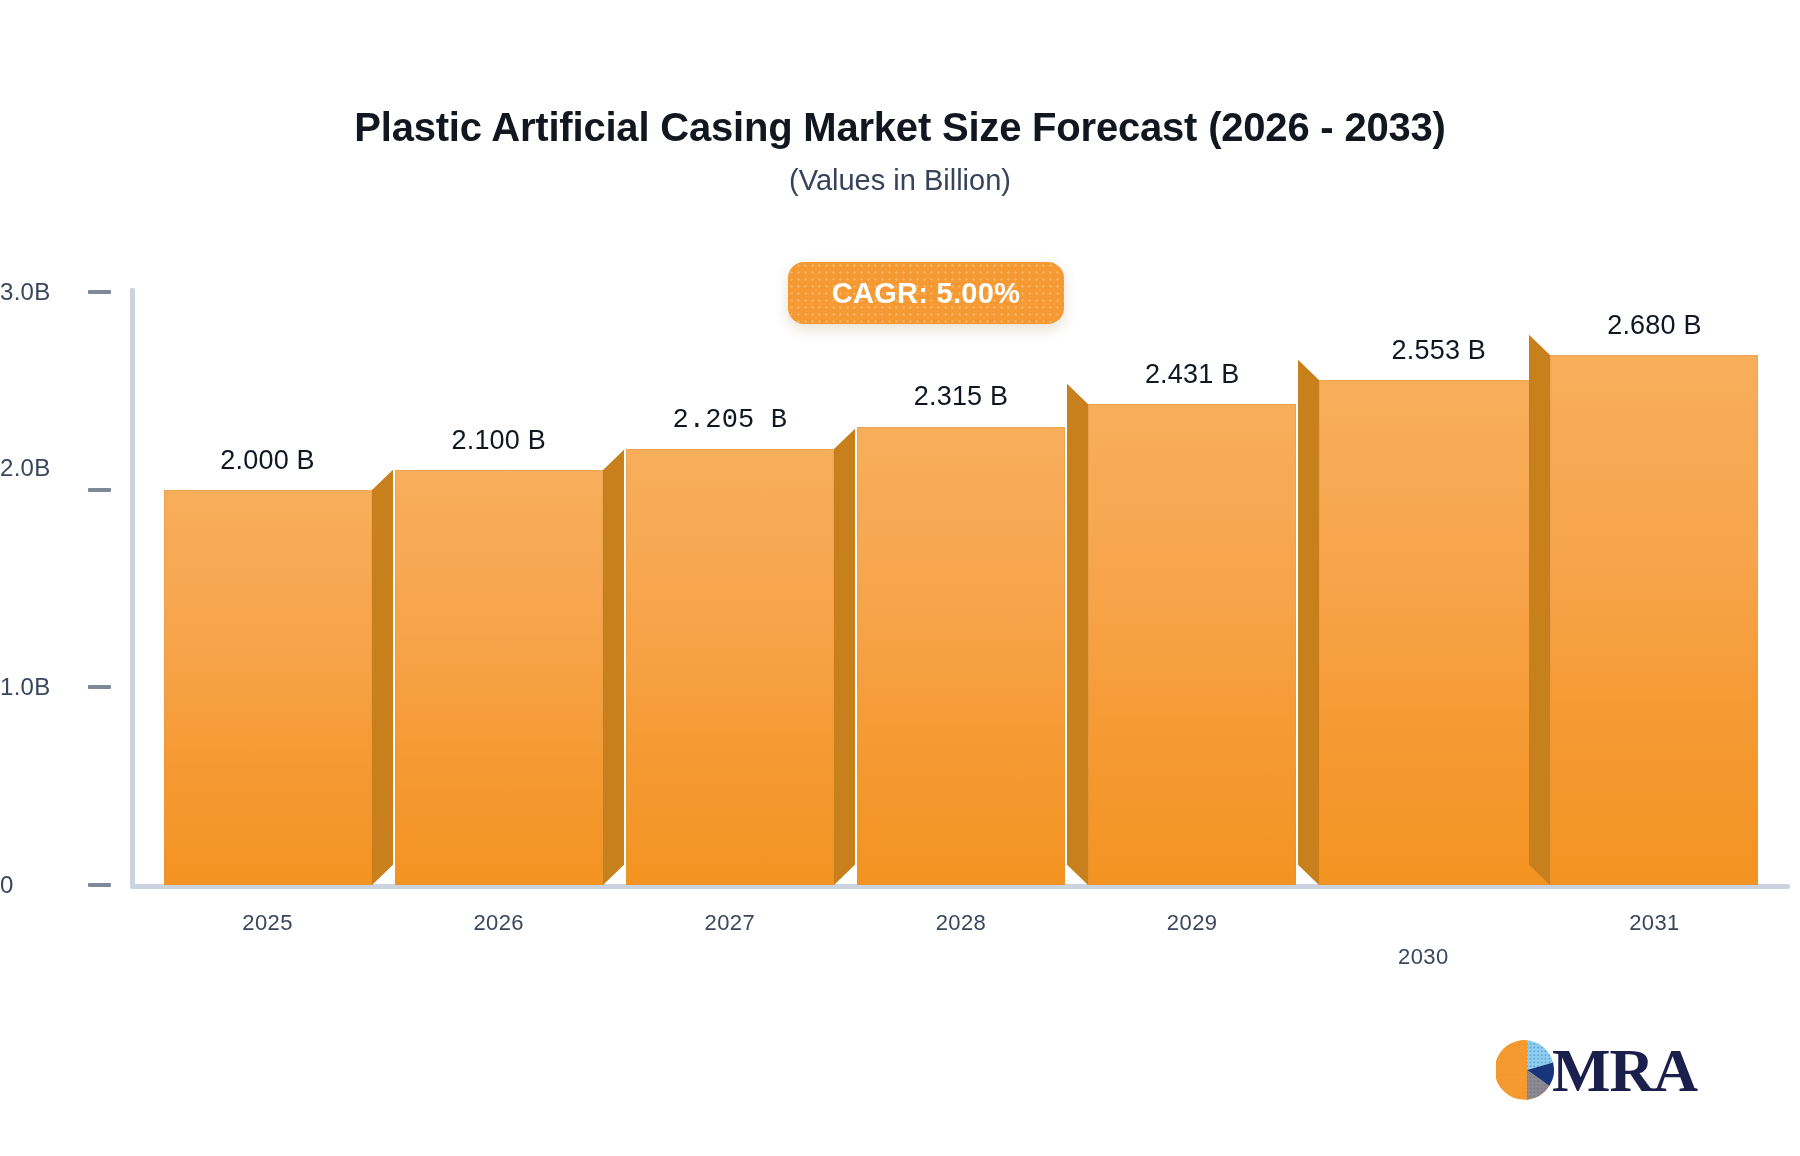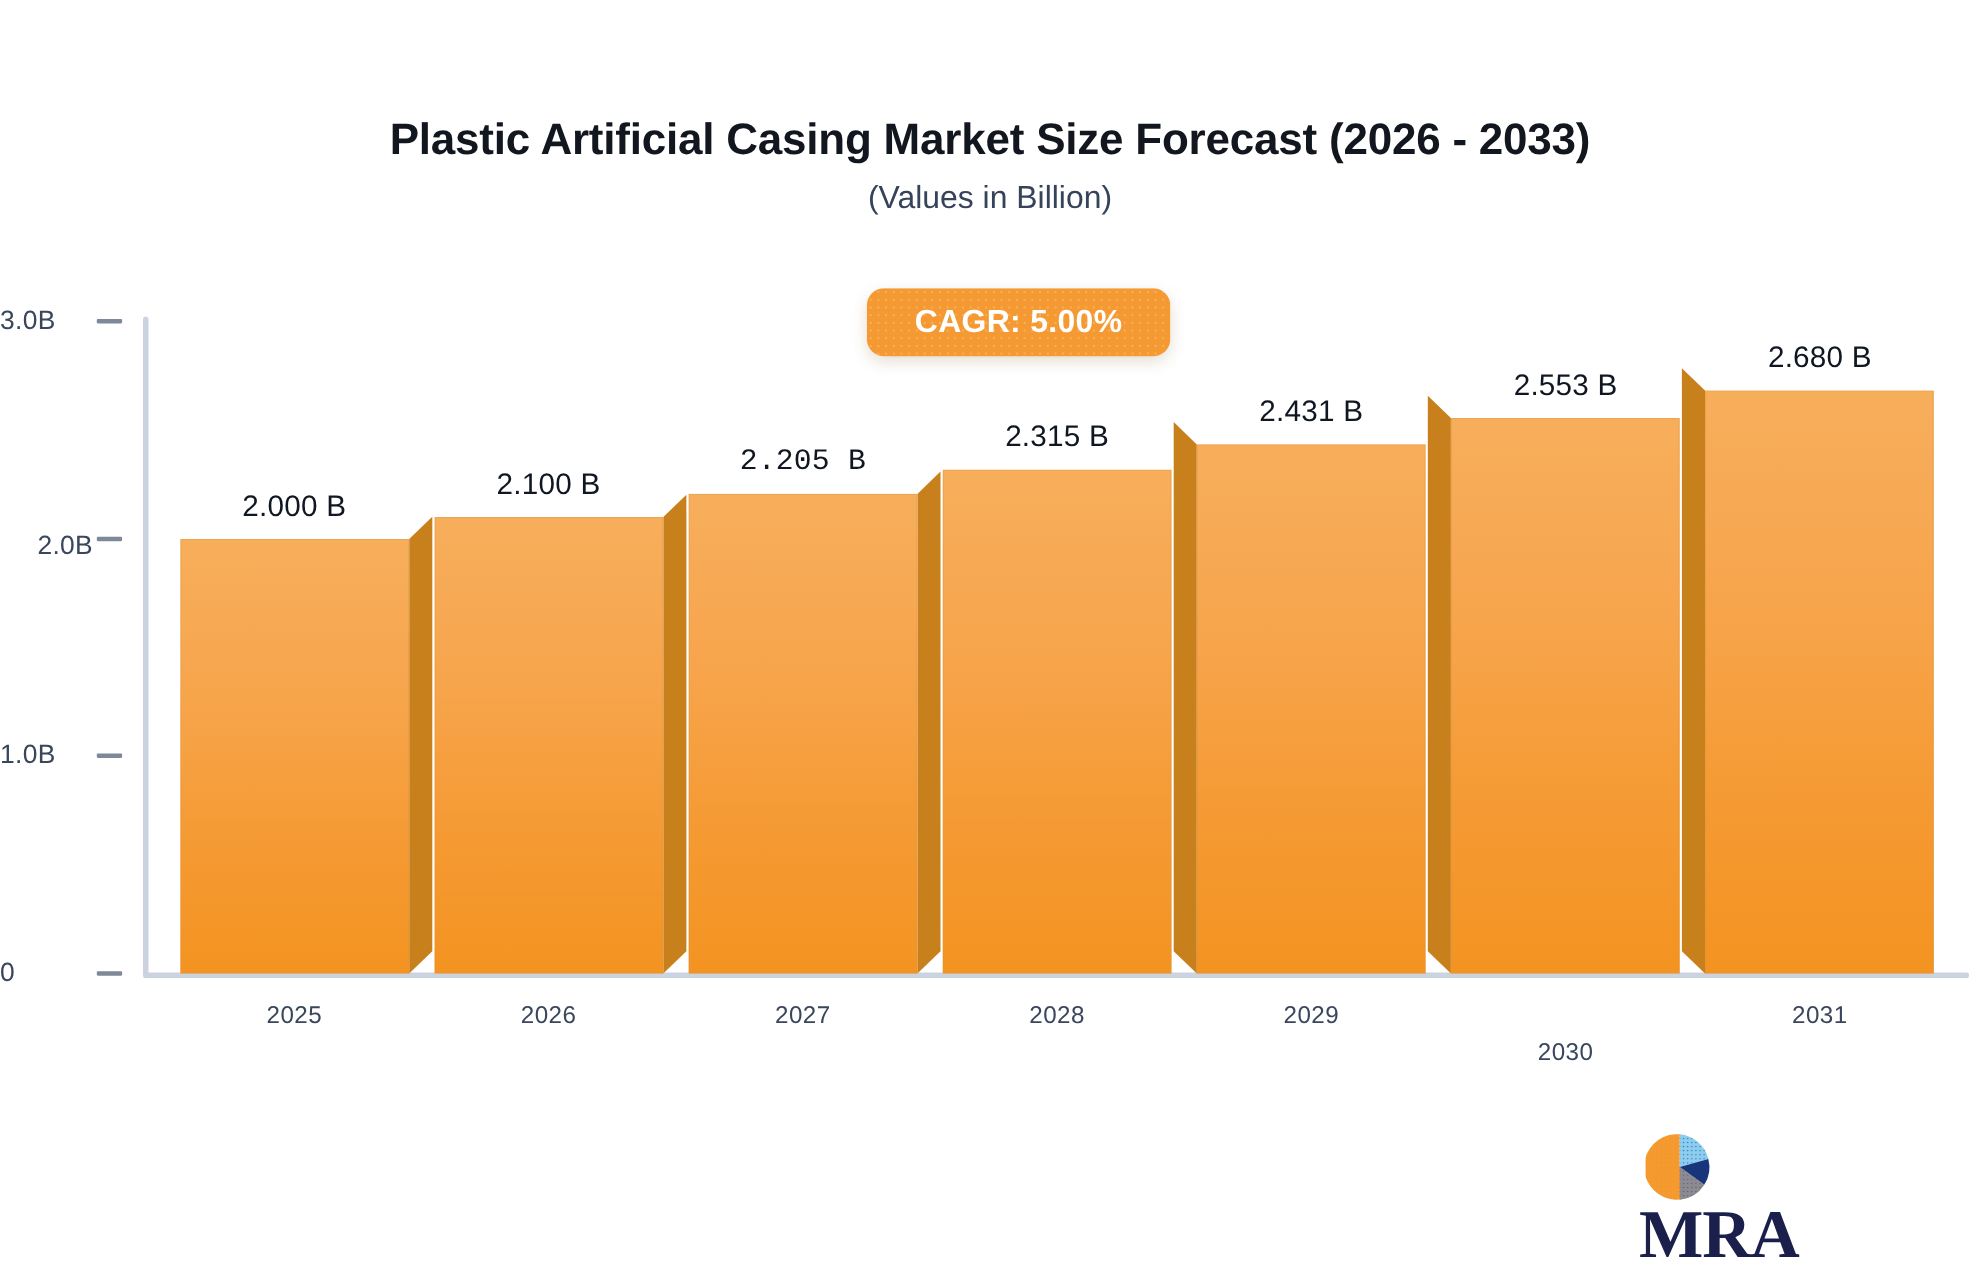--- a/index.html
+++ b/index.html
@@ -157,21 +157,21 @@
   }
 
   
   #logo {
     position: absolute;
     left: 1496px;
     top: 1030px;
     width: 210px;
     height: 80px;
     display: flex;
-    flex-direction: column;
+    align-items: center;
   }
   #logo-mark {
     width: 62px;
     height: 62px;
     flex: 0 0 auto;
   }
   #logo-text {
     font-family: "Liberation Serif", serif;
     font-size: 62px;
     font-weight: bold;
@@ -195,21 +195,21 @@
     <span id="cagr-badge-text">CAGR: 5.00%</span>
   </div>
 
   <div id="plot">
     <div id="y-axis-line"></div>
     <div id="x-axis-line"></div>
     <div id="y-ticks">
         <div class="y-tick-dash" style="left: 88px; top: 290px;"></div>
         <div class="y-tick-label" style="left: 0px; top: 278px;">3.0B</div>
         <div class="y-tick-dash" style="left: 88px; top: 487.667px;"></div>
-        <div class="y-tick-label" style="left: 0px; top: 483px; margin-left: 34px;">2.0B</div>
+        <div class="y-tick-label" style="left: 0px; top: 454px;">2.0B</div>
         <div class="y-tick-dash" style="left: 88px; top: 685.333px;"></div>
         <div class="y-tick-label" style="left: 0px; top: 673.333px;">1.0B</div>
         <div class="y-tick-dash" style="left: 88px; top: 883px;"></div>
         <div class="y-tick-label" style="left: 0px; top: 871px;">0</div>
       </div>
     <div id="bars">
         <div class="bar-group" style="left: 163.571px; width: 208px; height: 476px;">
           <div class="bar-side right" style="height: 395.333px; transform: skewY(-44deg); transform-origin: left bottom;"></div>
           <div class="bar-face" style="height: 395.333px;"></div>
           <div class="bar-value-label" style="bottom: 409.333px;">2.000 B</div>
@@ -226,21 +226,21 @@
         </div>
         <div class="bar-group" style="left: 857px; width: 208px; height: 457.598px;">
           <div class="bar-face" style="height: 457.598px;"></div>
           <div class="bar-value-label" style="bottom: 473px;">2.315 B</div>
         </div>
         <div class="bar-group" style="left: 1088.14px; width: 208px; height: 480.528px;">
           <div class="bar-side left" style="height: 480.528px; transform: skewY(44deg); transform-origin: right bottom;"></div>
           <div class="bar-face" style="height: 480.528px;"></div>
           <div class="bar-value-label" style="bottom: 494.528px;">2.431 B</div>
         </div>
-        <div class="bar-group" style="left: 1319.29px; width: 208px; height: 378px;">
+        <div class="bar-group" style="left: 1319.29px; width: 208px; height: 378px; padding-left: 31px;">
           <div class="bar-side left" style="height: 504.643px; transform: skewY(44deg); transform-origin: right bottom;"></div>
           <div class="bar-face" style="height: 504.643px;"></div>
           <div class="bar-value-label" style="bottom: 518.643px;">2.553 B</div>
         </div>
         <div class="bar-group" style="left: 1550.43px; width: 208px; height: 529.747px;">
           <div class="bar-side left" style="height: 529.747px; transform: skewY(44deg); transform-origin: right bottom;"></div>
           <div class="bar-face" style="height: 529.747px;"></div>
           <div class="bar-value-label" style="bottom: 543.747px;">2.680 B</div>
         </div>
       </div>

